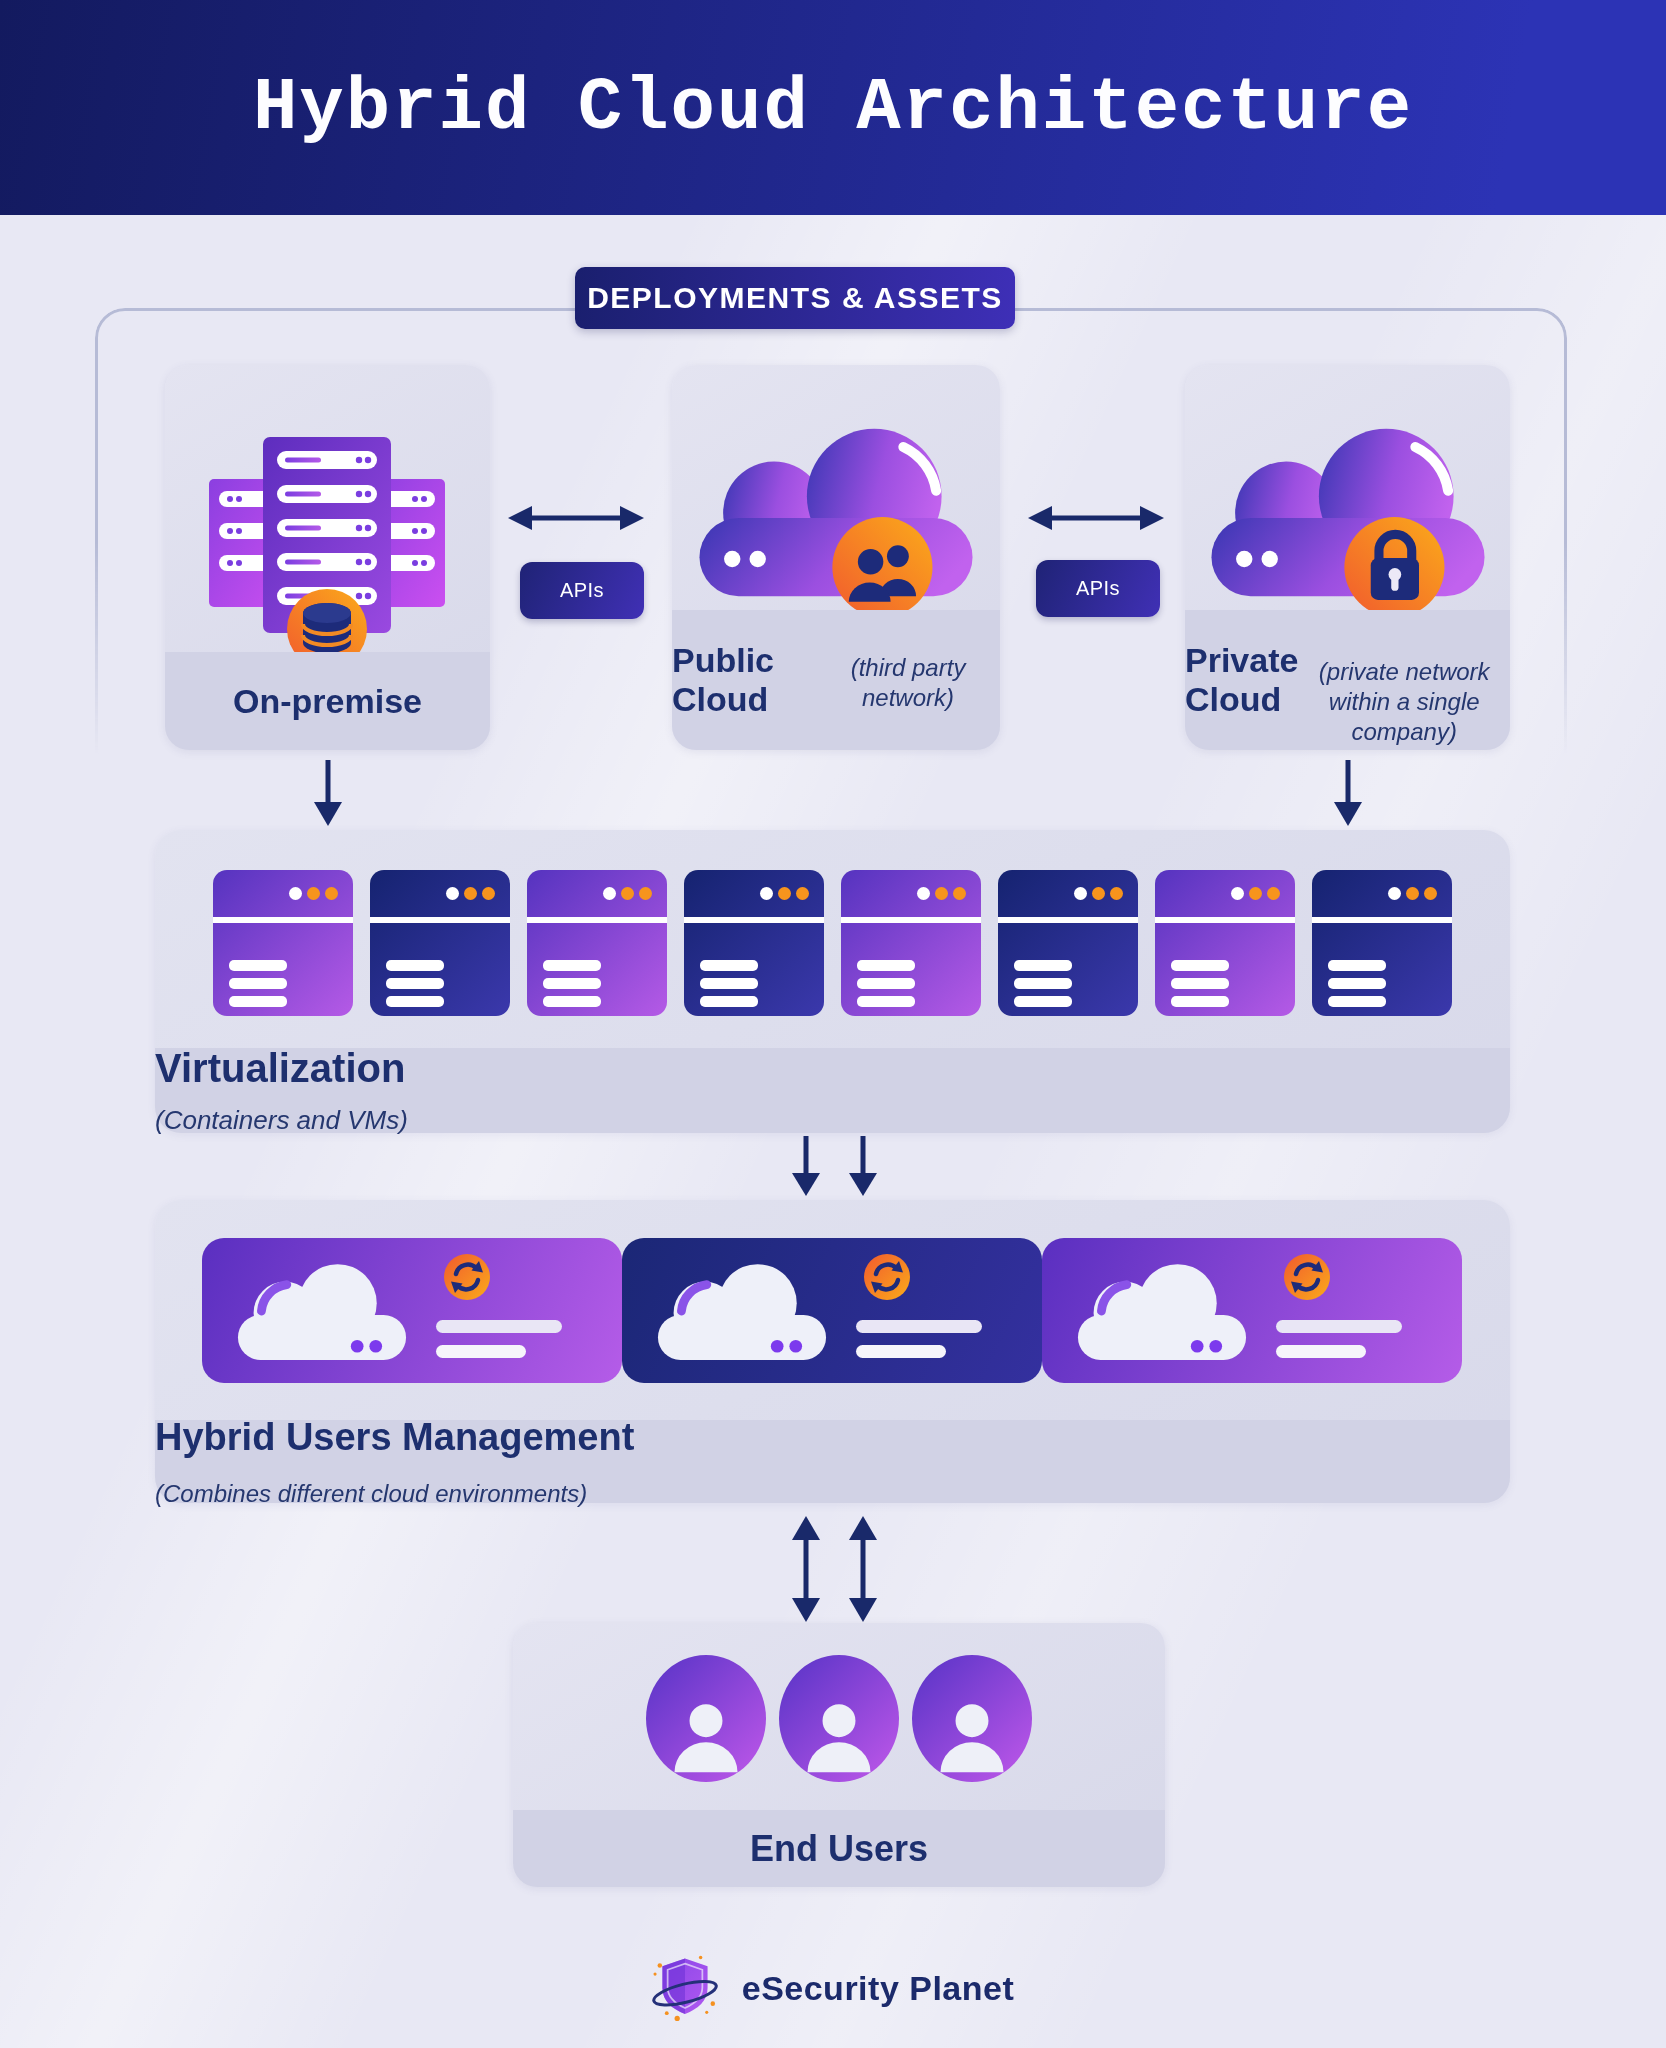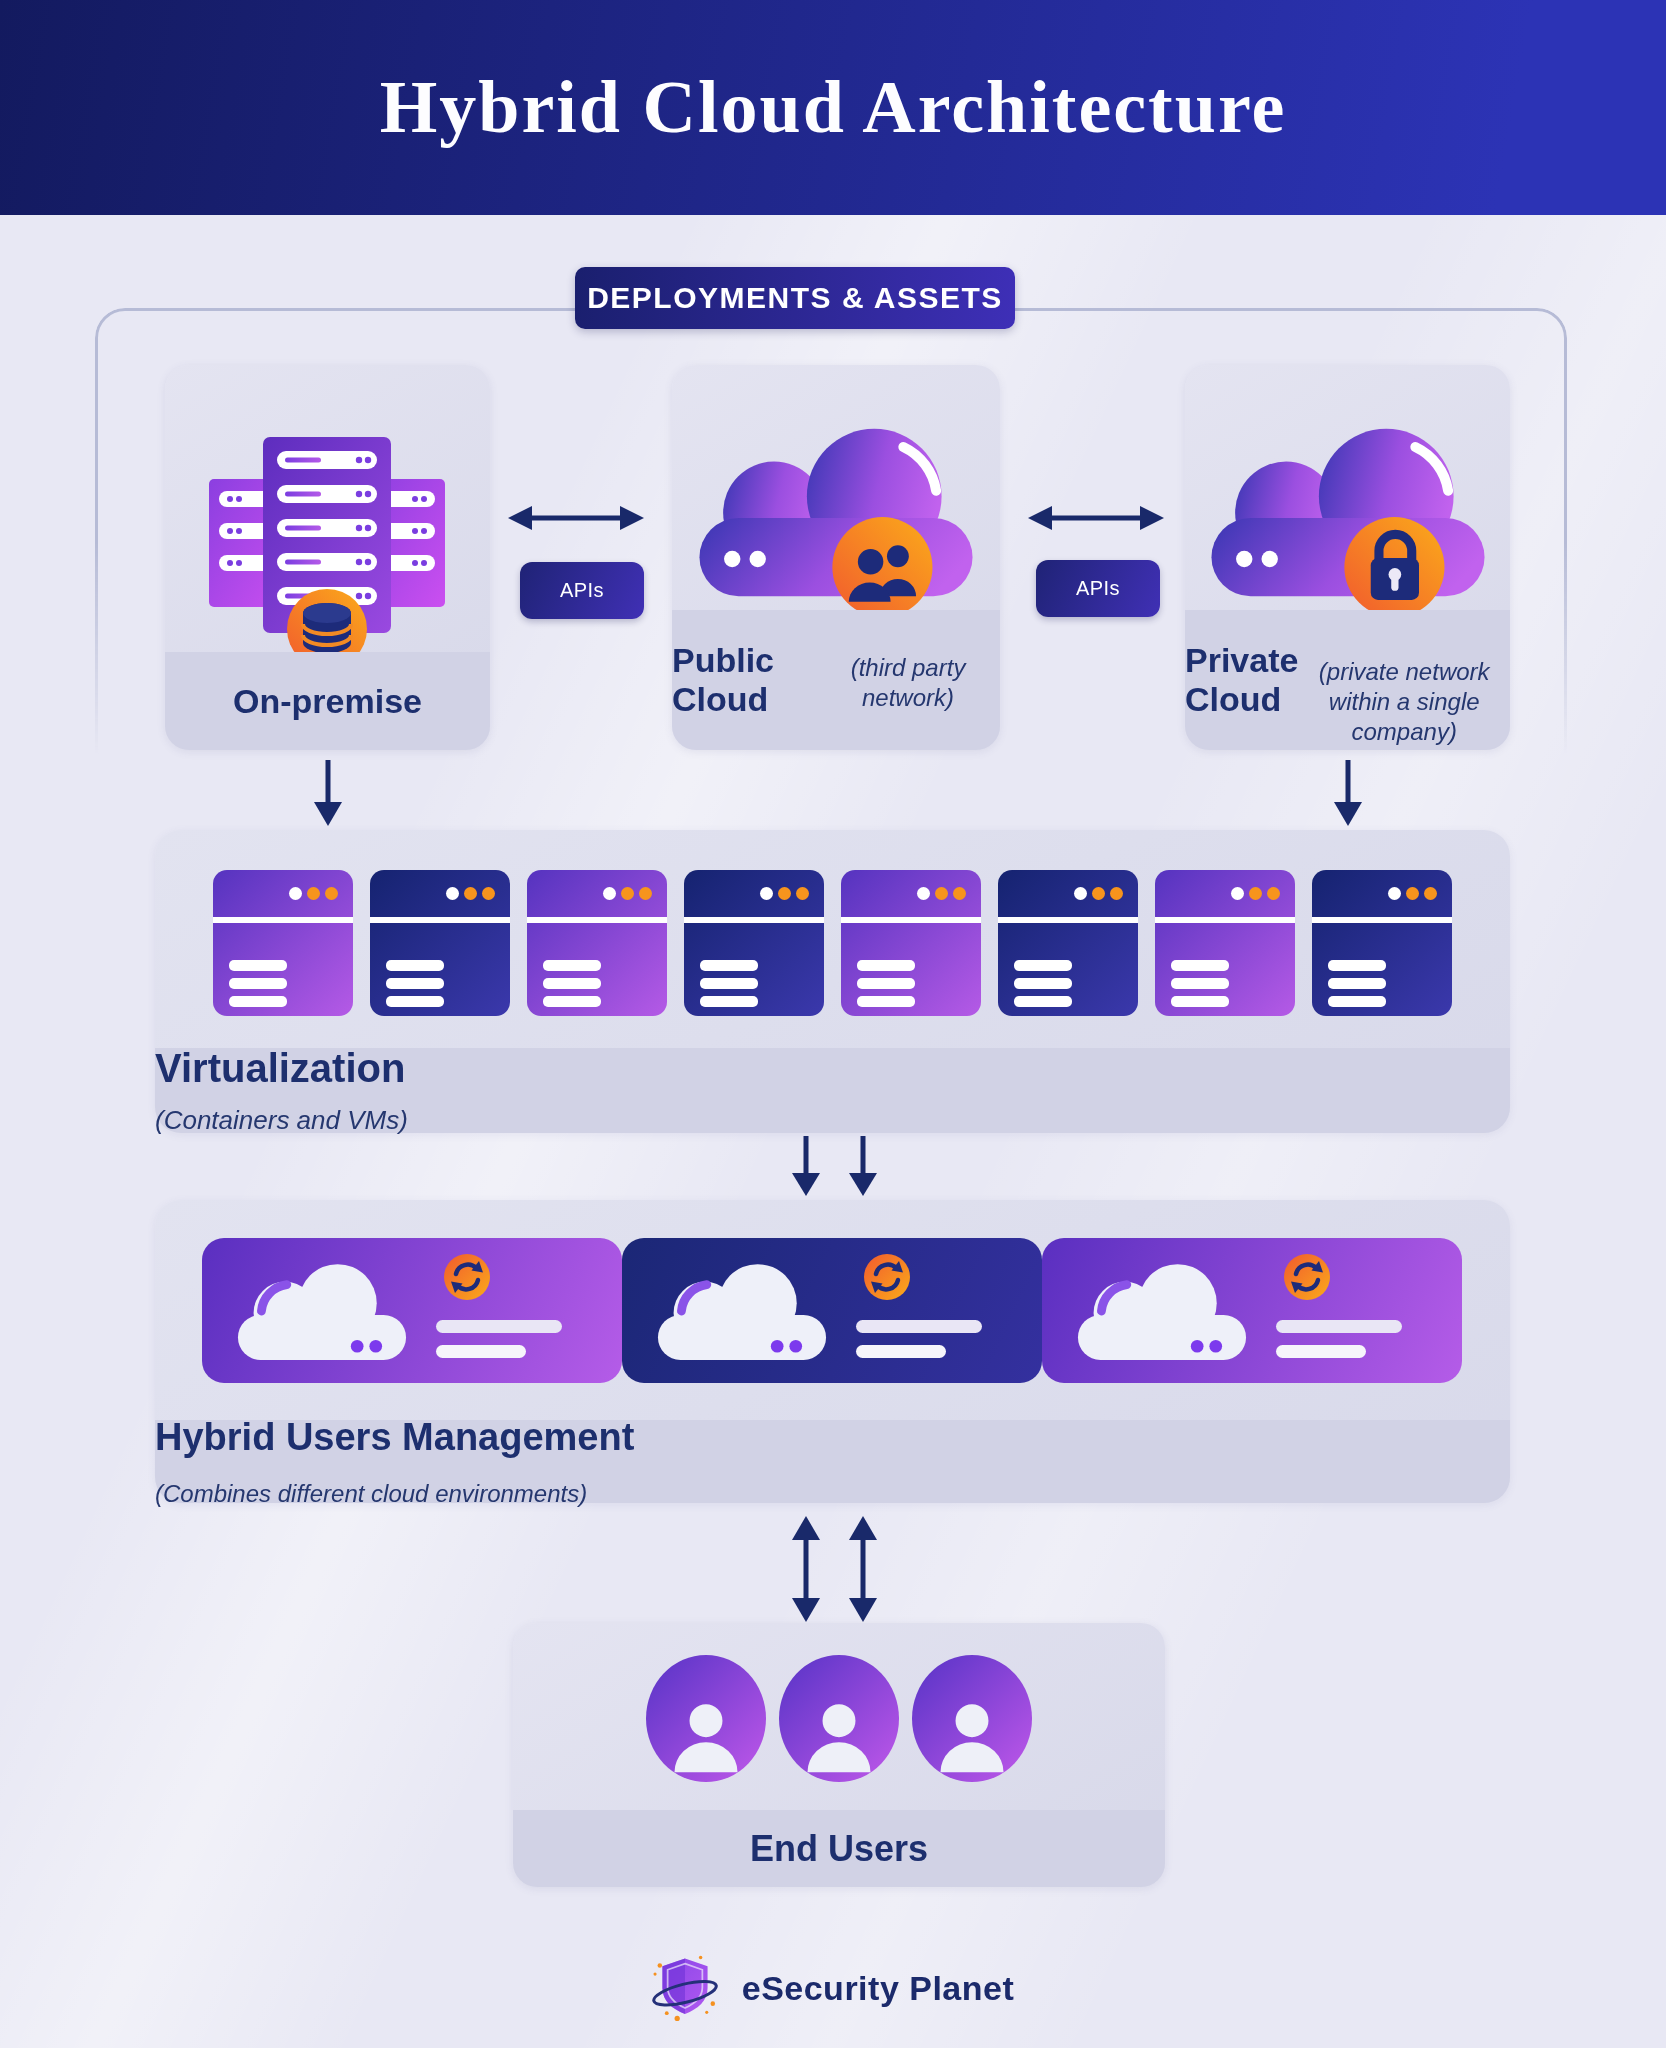--- a/index.html
+++ b/index.html
@@ -15,21 +15,21 @@
   }
   .abs { position:absolute; }
 
   
   .header {
     left:0; top:0; width:1666px; height:215px;
     background:linear-gradient(100deg,#131a5f 0%, #2c33b5 90%);
     display:flex; align-items:center; justify-content:center;
   }
   .header h1 {
-    color:#fdfdff; font-family:Liberation Serif, serif;
+    color:#fdfdff; font-family:Liberation Mono, monospace;
     font-size:74px; font-weight:700; letter-spacing:2px; white-space:nowrap;
   }
 
   
   .outline {
     left:95px; top:308px; width:1472px; height:470px;
     border:3px solid #b6bbd6; border-radius:30px;
     -webkit-mask-image:linear-gradient(to bottom,#000 50%, transparent 95%);
     mask-image:linear-gradient(to bottom,#000 50%, transparent 95%);
   }

